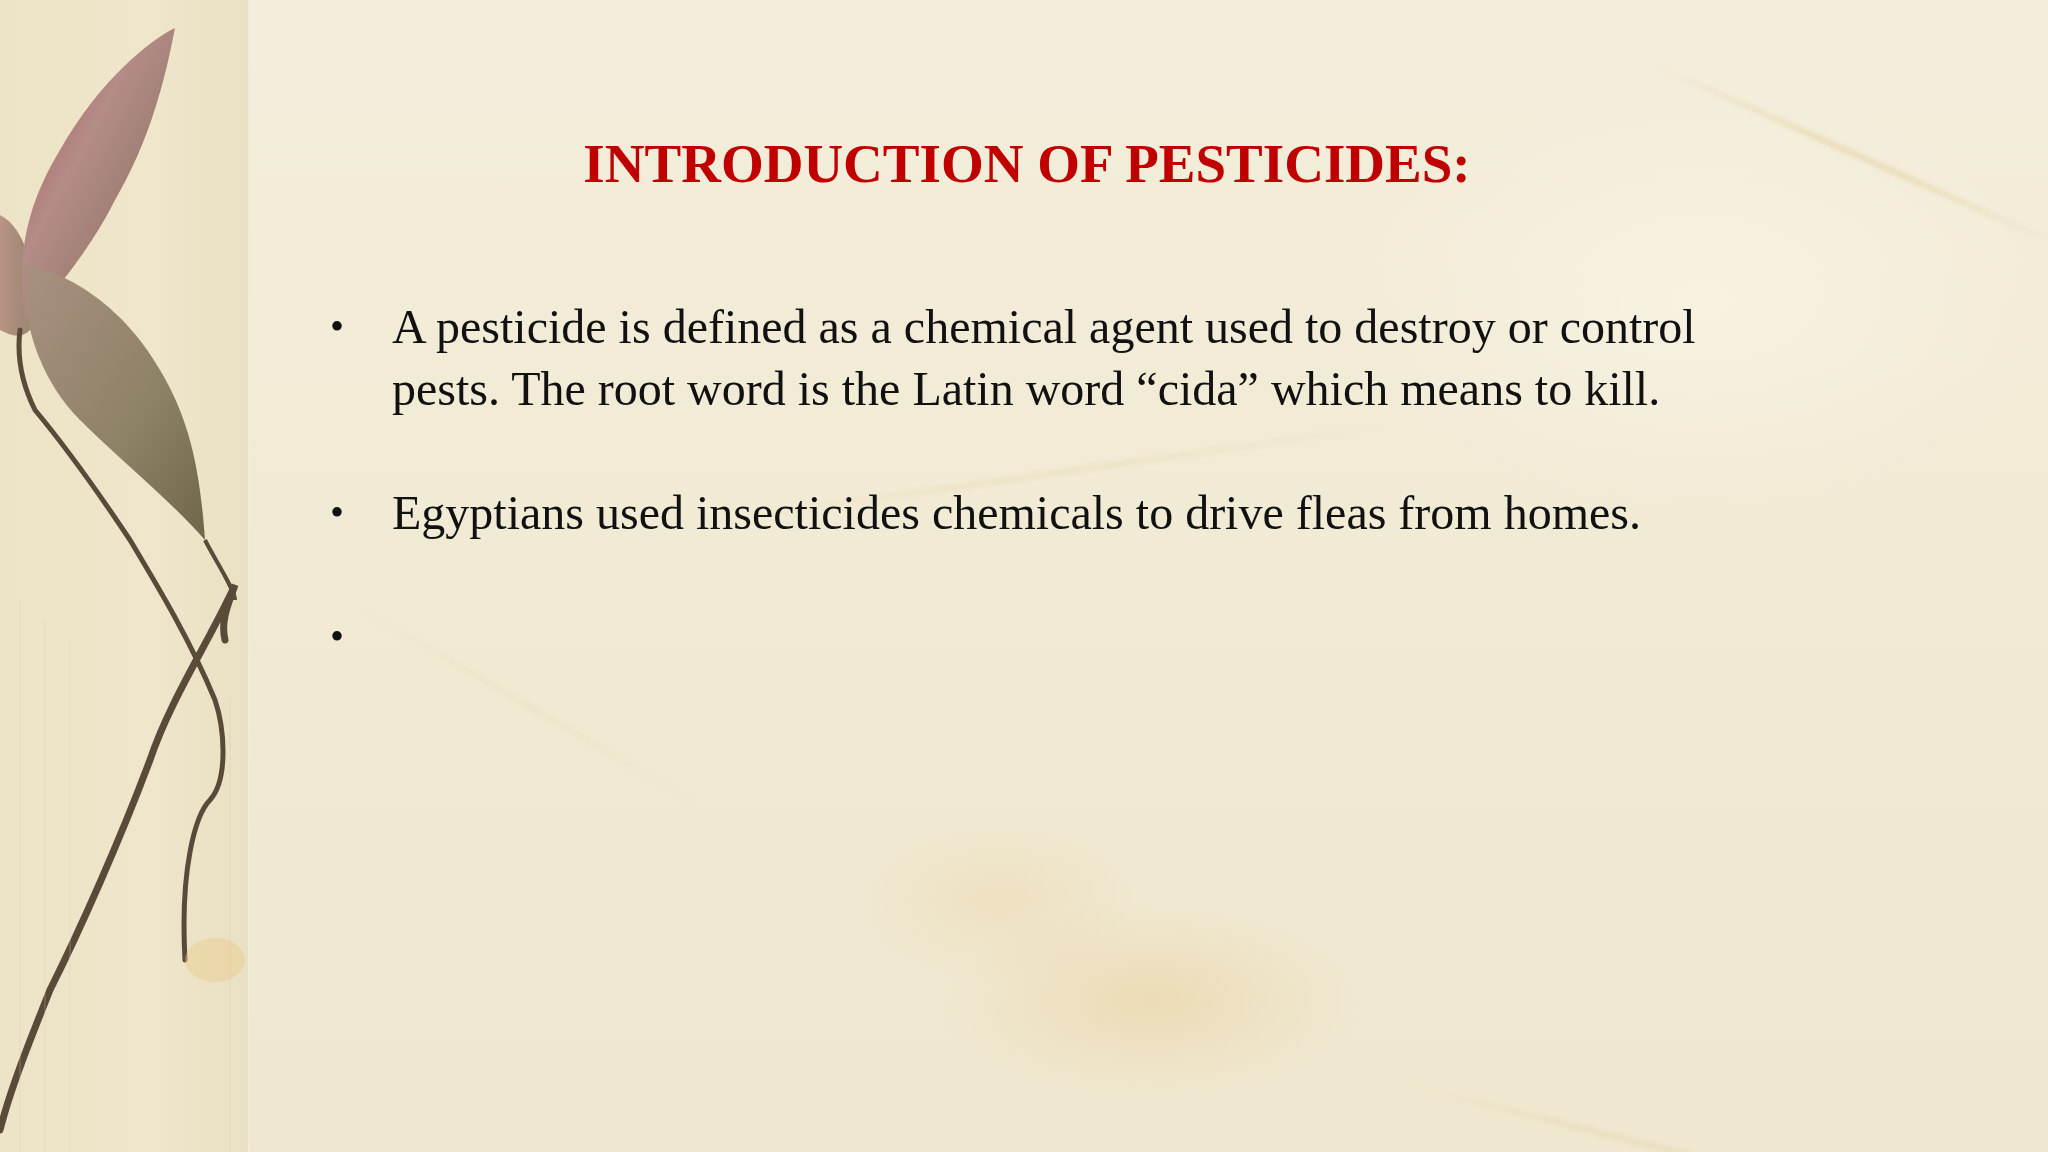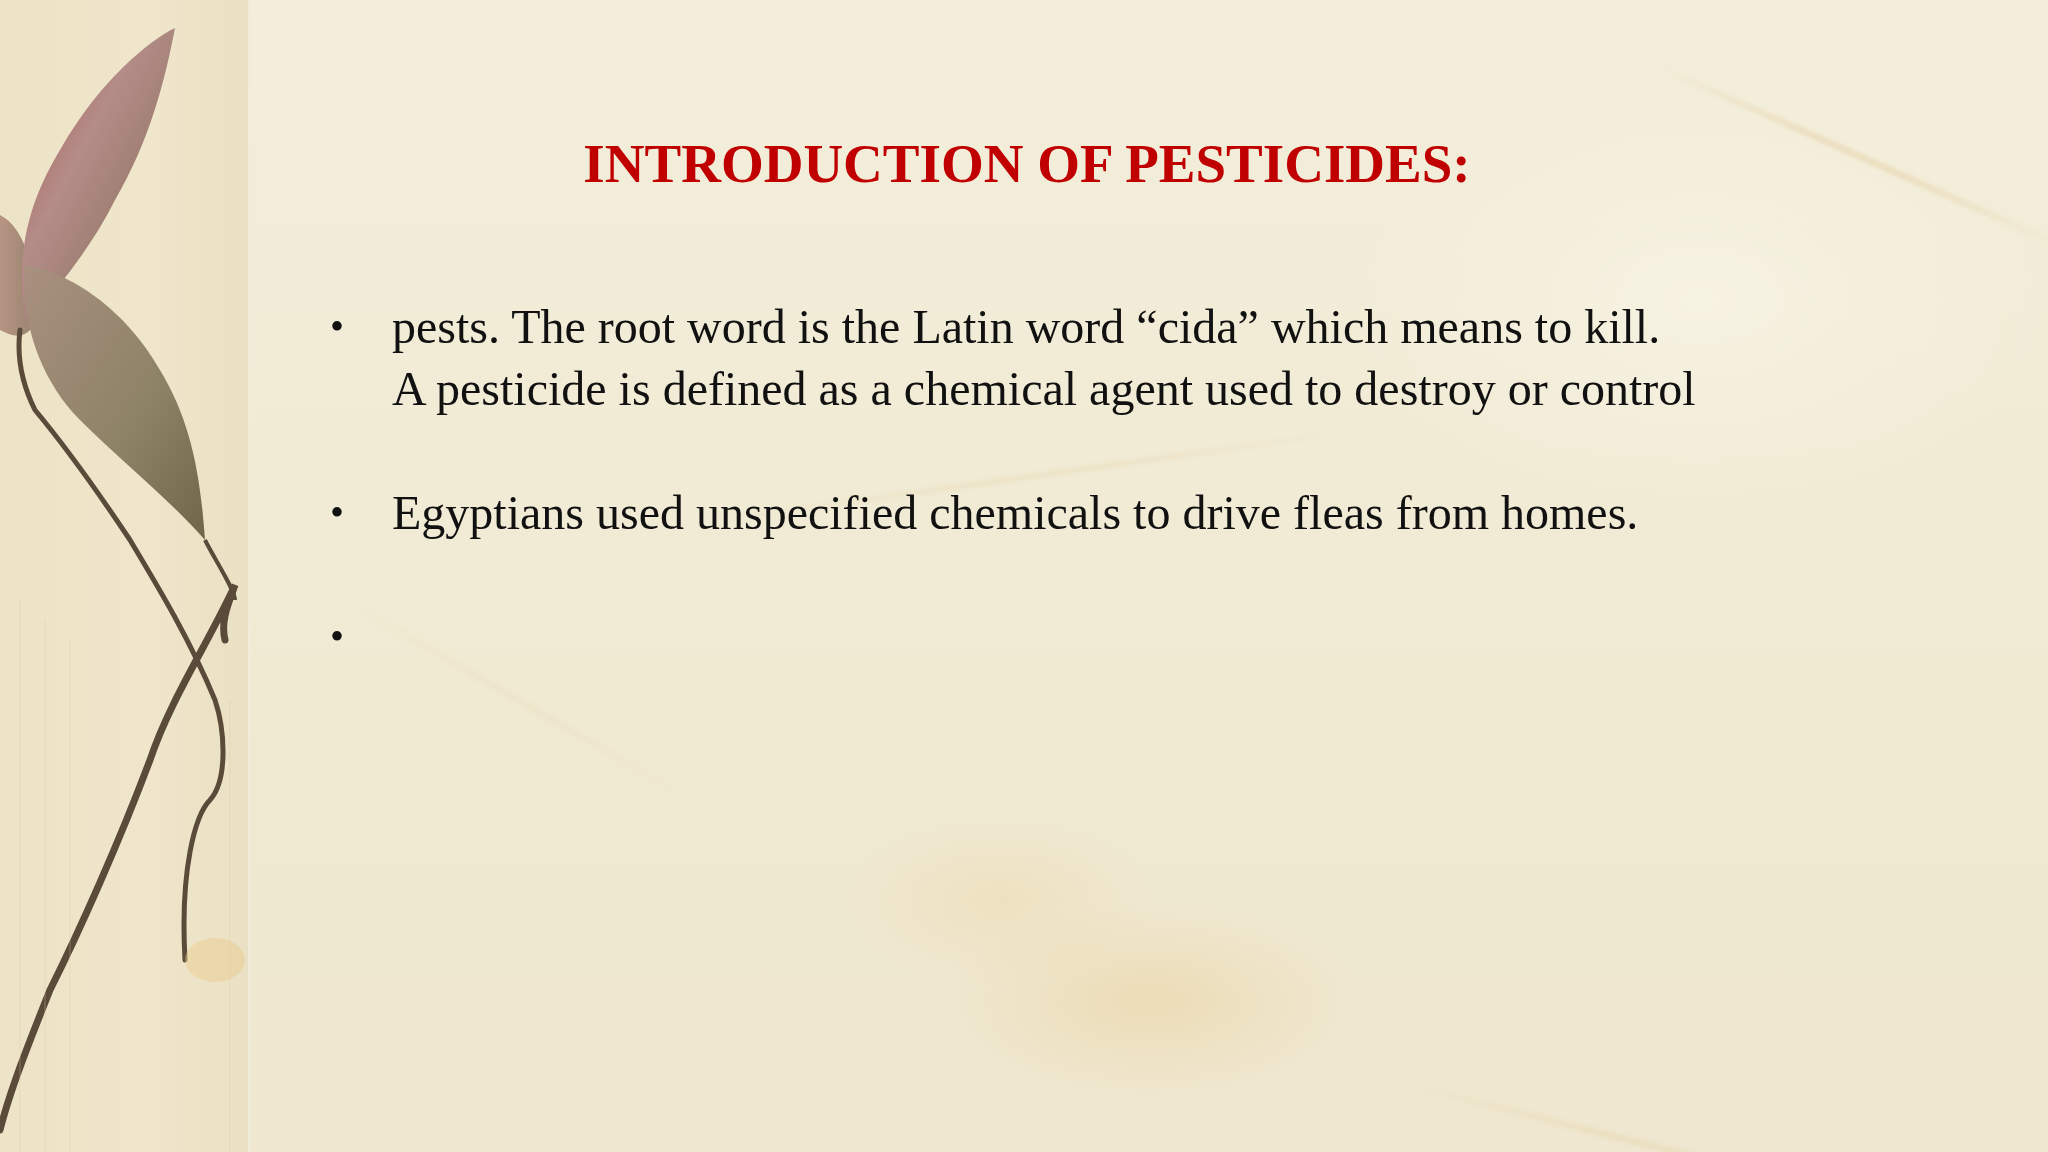--- a/index.html
+++ b/index.html
@@ -128,23 +128,23 @@
   </svg>
 </div>
 
 <div class="title">
   <span>INTRODUCTION OF PESTICIDES:</span>
 </div>
 
 <div class="content">
   <div class="bullet">
     <span class="bullet-dot">•</span>
+    <div>A pesticide is defined as a chemical agent used to destroy or control</div>
     <div>pests. The root word is the Latin word “cida” which means to kill.</div>
-    <div>A pesticide is defined as a chemical agent used to destroy or control</div>
   </div>
   <div class="bullet">
     <span class="bullet-dot">•</span>
-    <div>Egyptians used unspecified chemicals to drive fleas from homes.</div>
+    <div>Egyptians used insecticides chemicals to drive fleas from homes.</div>
   </div>
   <div class="bullet">
     <span class="bullet-dot">•</span>
   </div>
 </div>
 
 </body></html>

